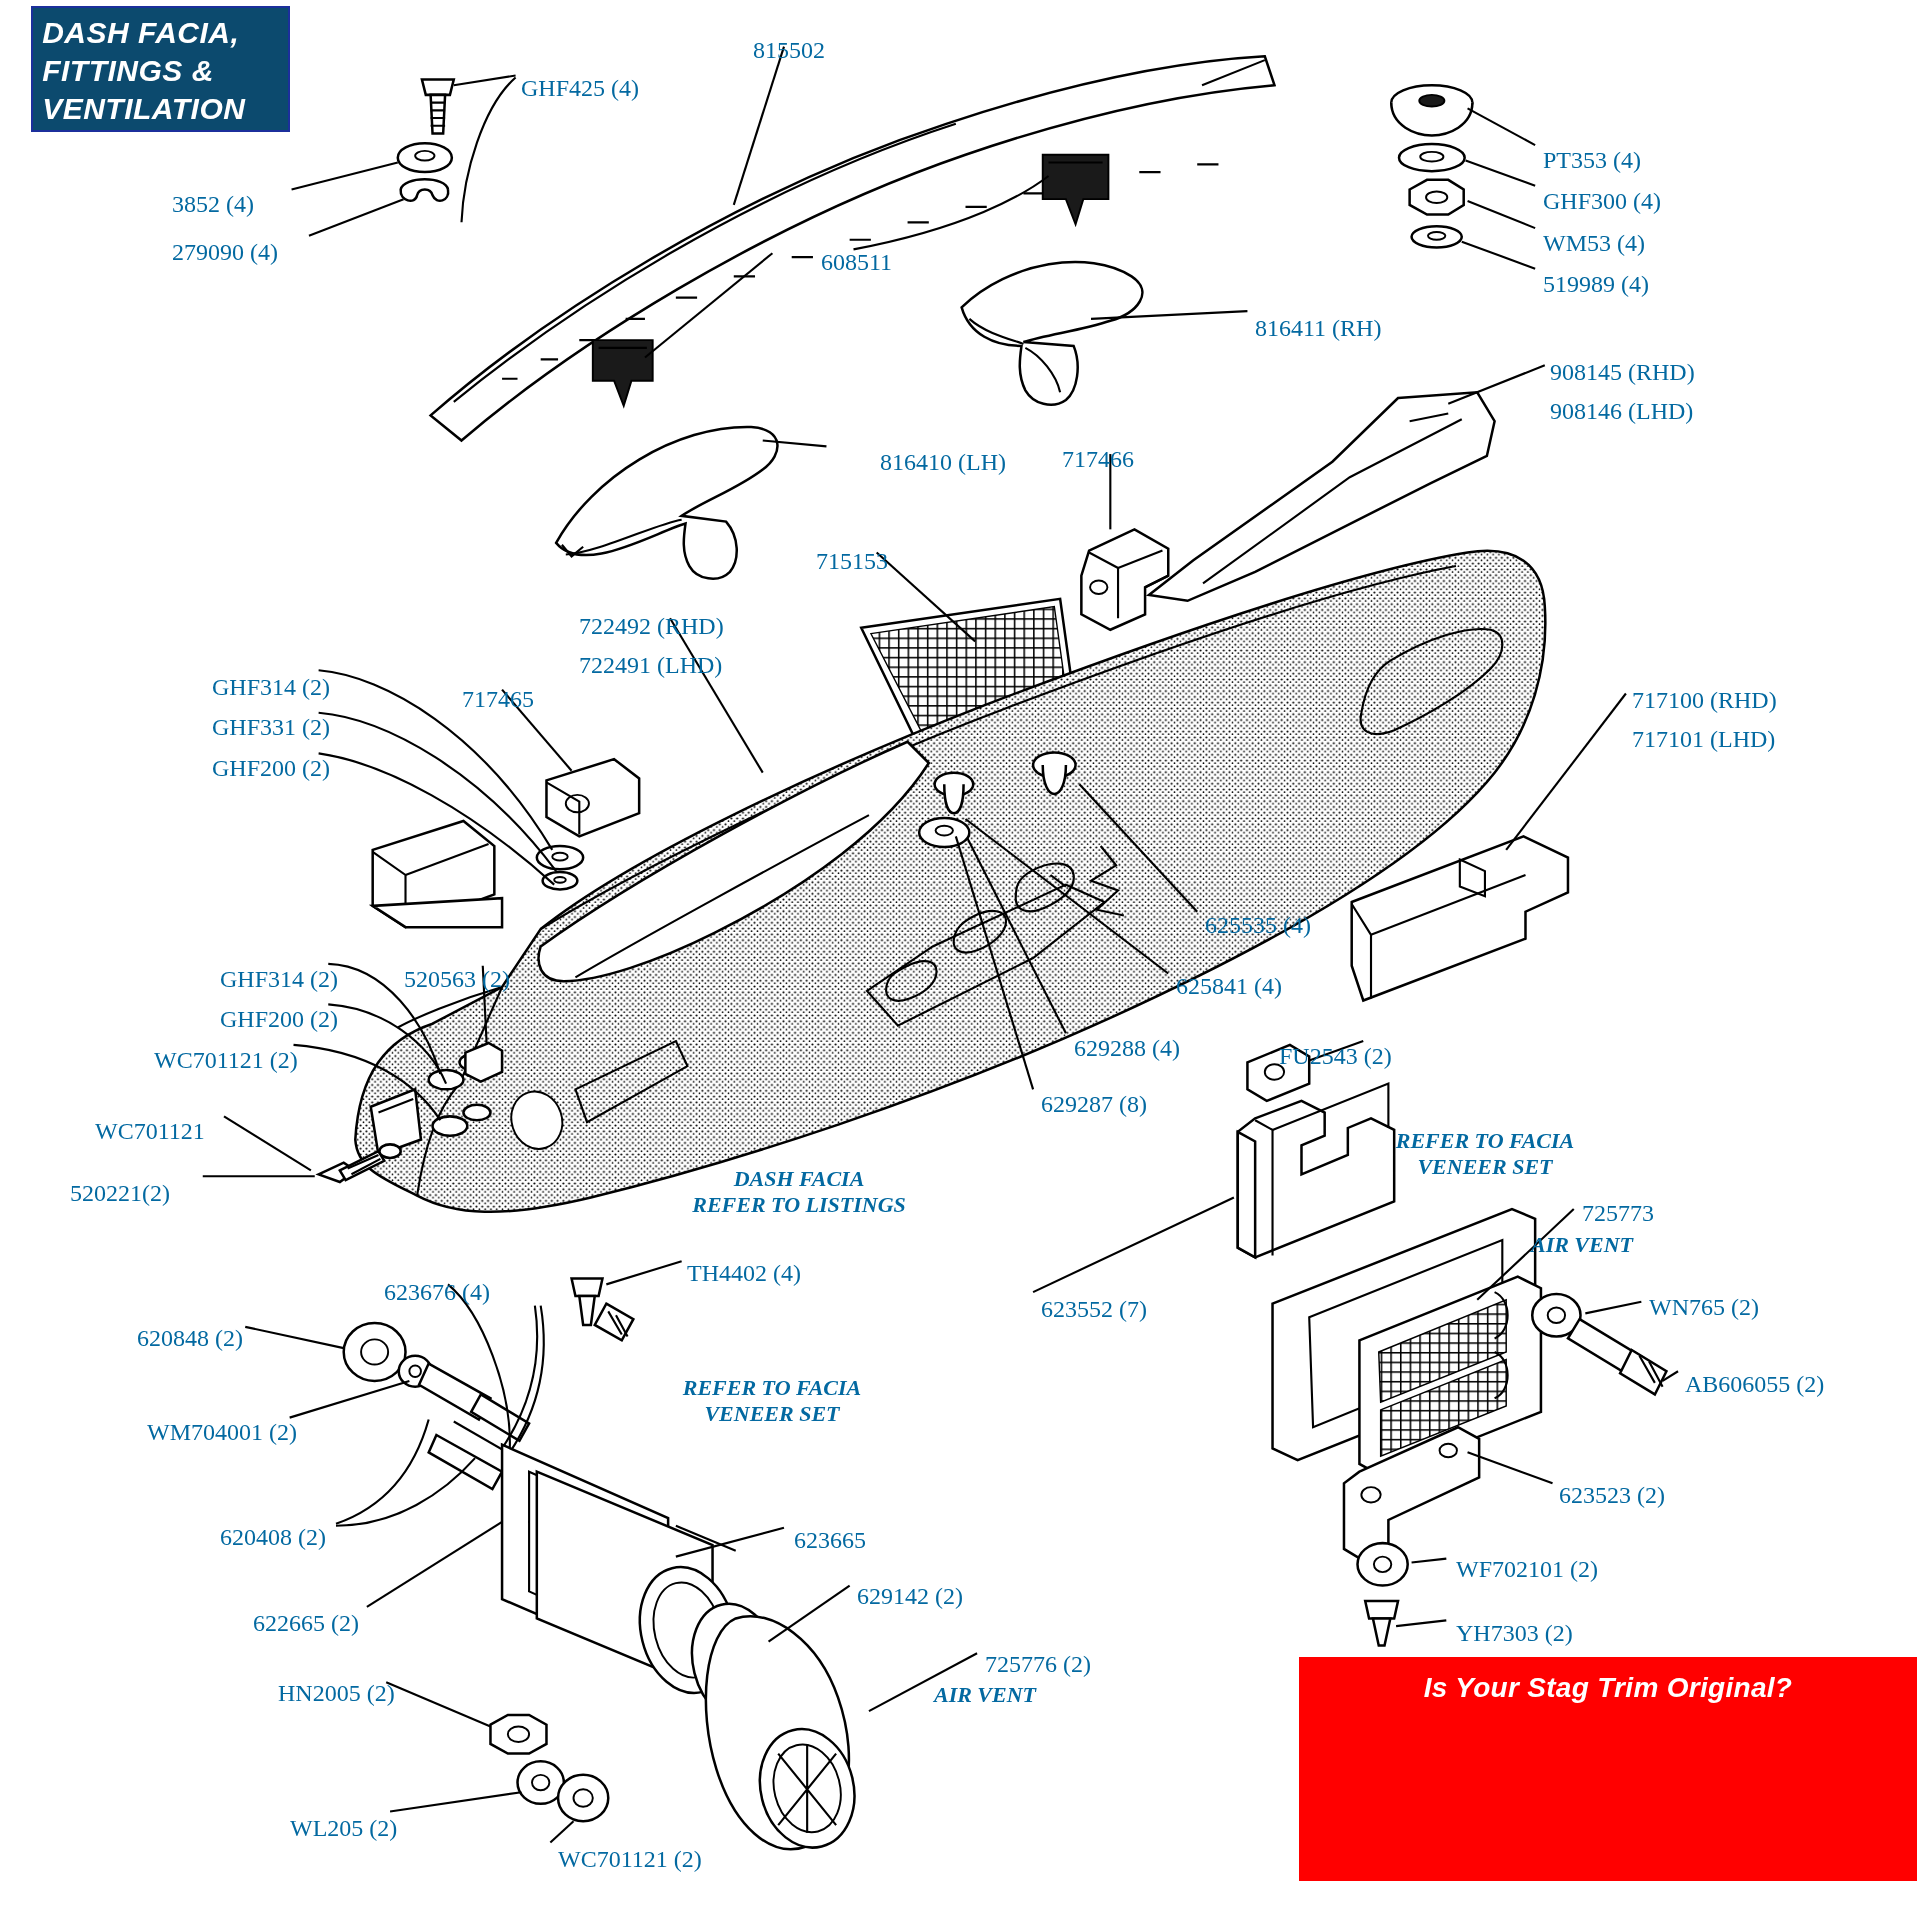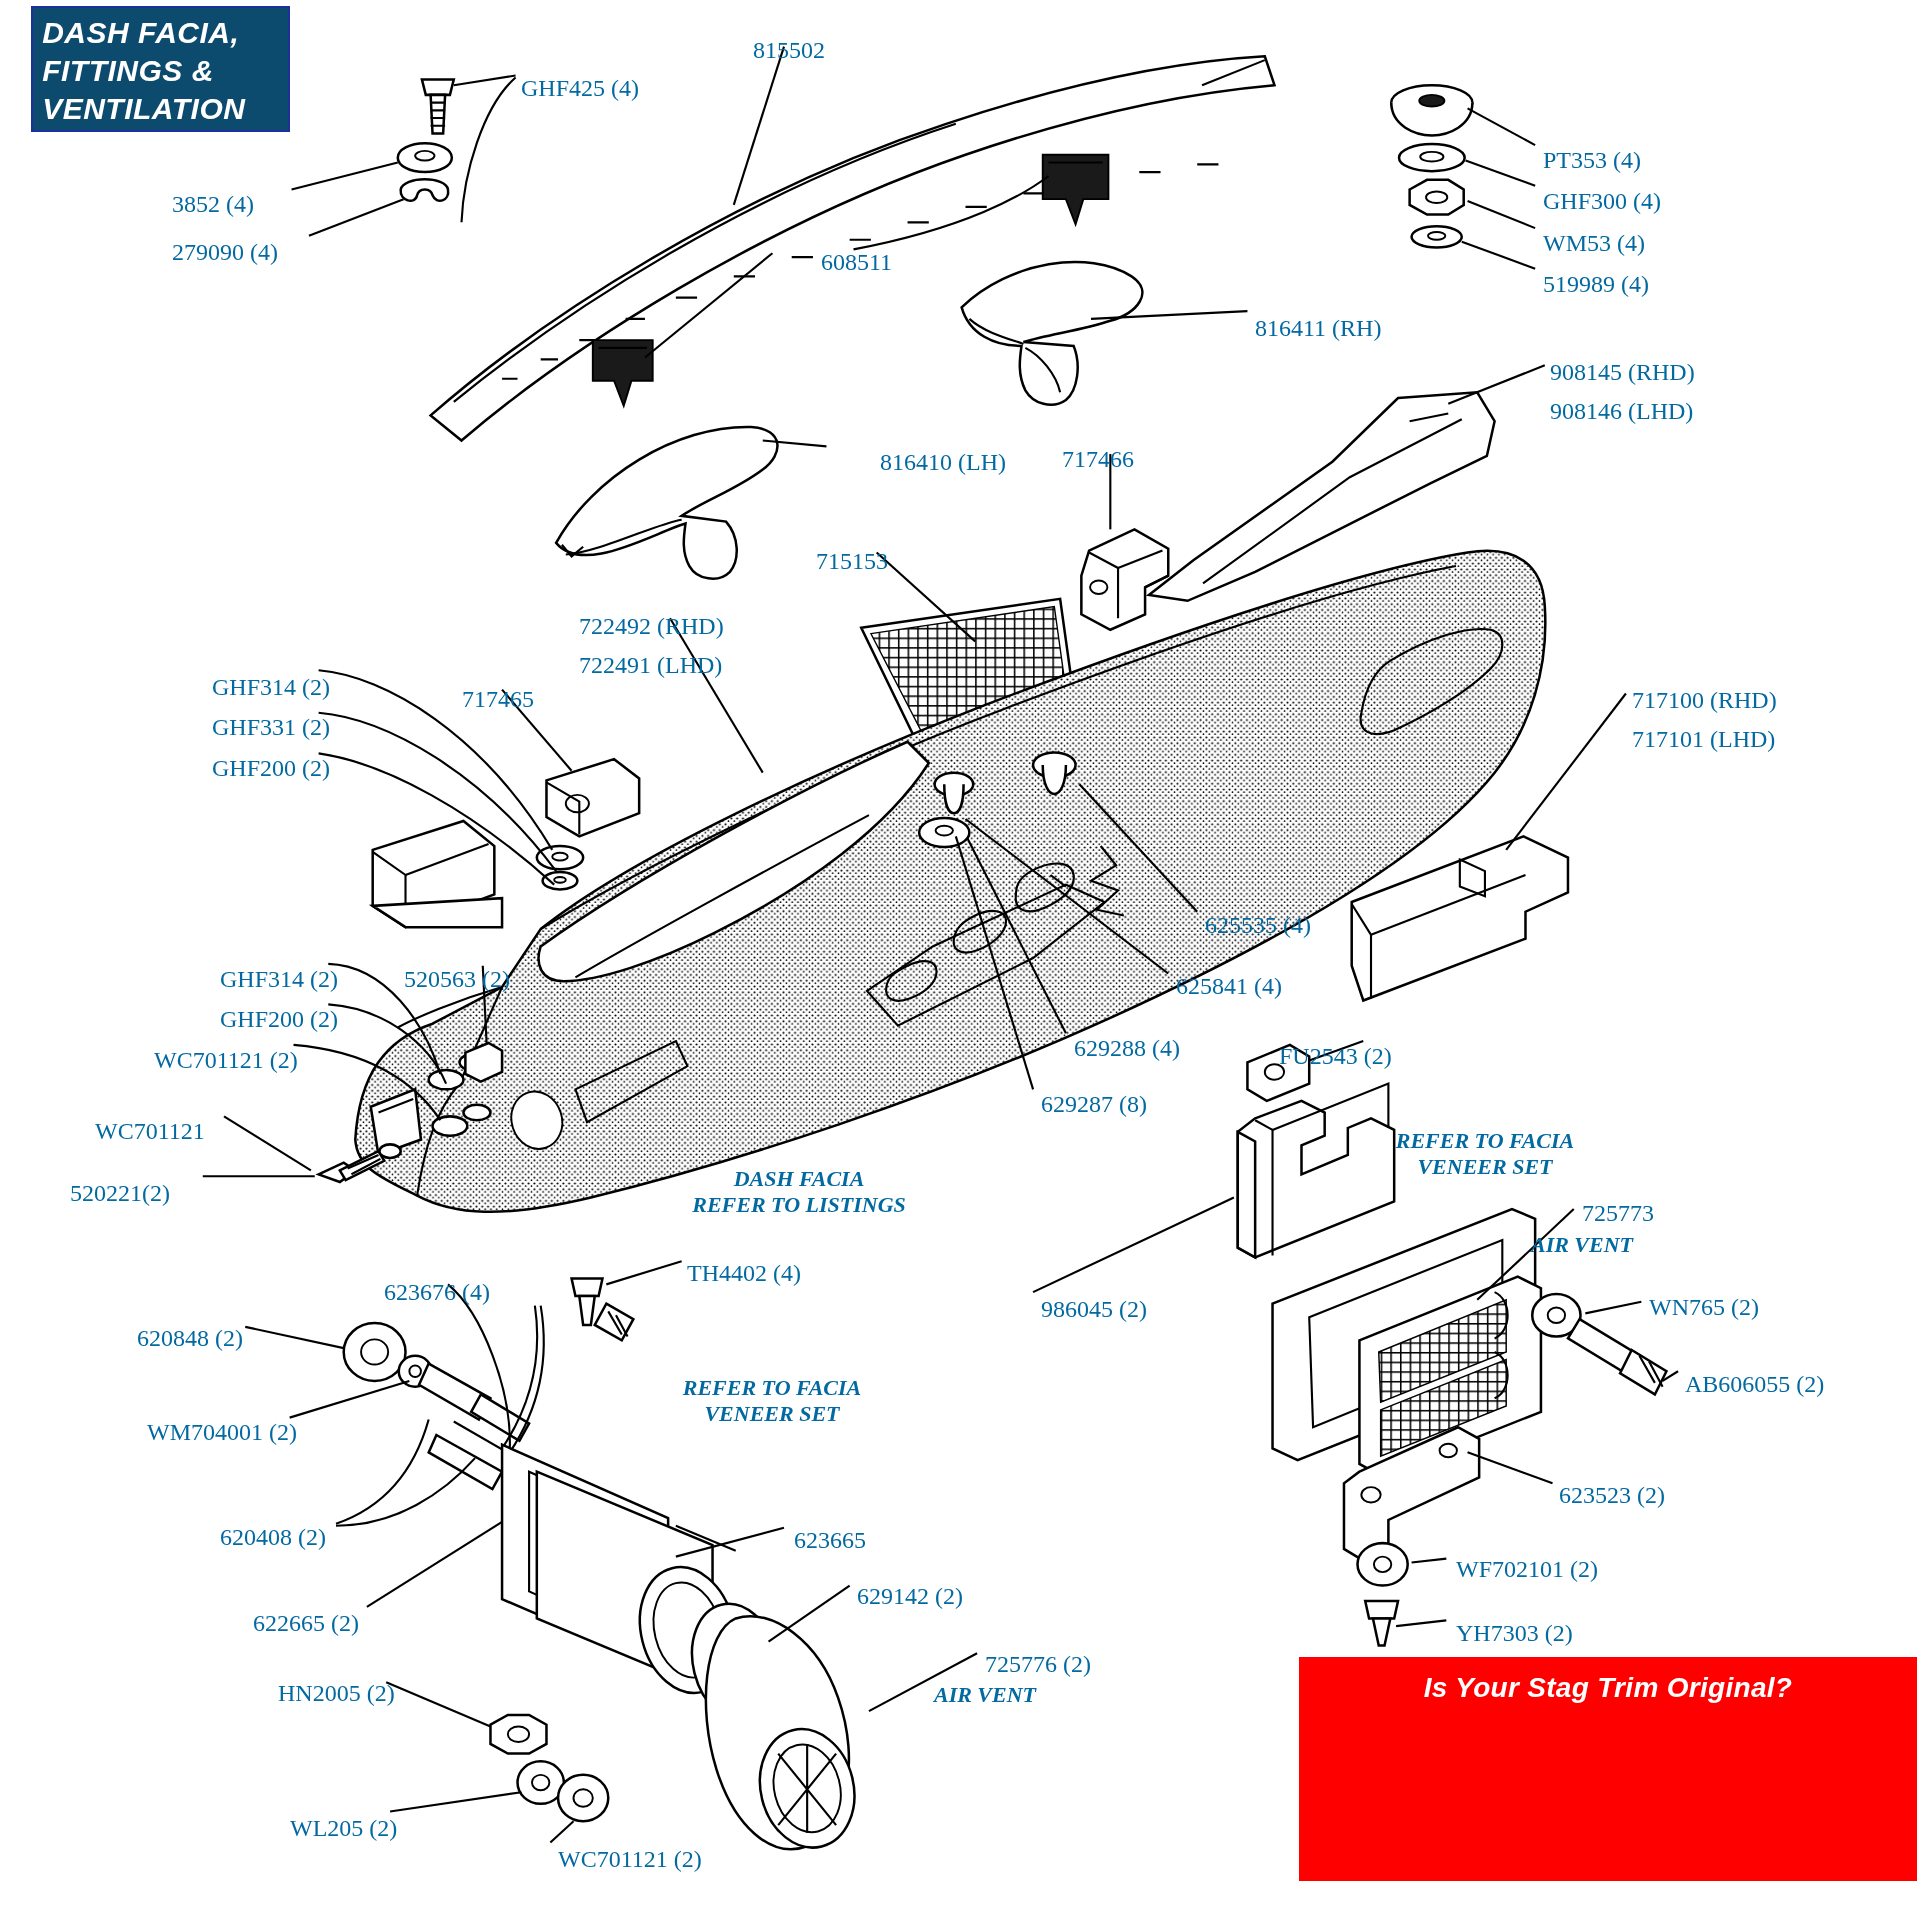--- a/index.html
+++ b/index.html
@@ -425,21 +425,21 @@
       <div class="lbl" style="left: 1176px; top: 973px;">625841 (4)</div>
       <div class="lbl" style="left: 1074px; top: 1035px;">629288 (4)</div>
       <div class="lbl" style="left: 1041px; top: 1091px;">629287 (8)</div>
       <div class="lbl" style="left: 220px; top: 966px;">GHF314 (2)</div>
       <div class="lbl" style="left: 220px; top: 1006px;">GHF200 (2)</div>
       <div class="lbl" style="left: 154px; top: 1047px;">WC701121 (2)</div>
       <div class="lbl" style="left: 404px; top: 966px;">520563 (2)</div>
       <div class="lbl" style="left: 95px; top: 1118px;">WC701121</div>
       <div class="lbl" style="left: 70px; top: 1180px;">520221(2)</div>
       <div class="lbl" style="left: 1279px; top: 1043px;">FU2543 (2)</div>
-      <div class="lbl" style="left: 1041px; top: 1296px;">986045 (2)</div>
+      <div class="lbl" style="left: 1041px; top: 1296px;">623552 (7)</div>
       <div class="lbl" style="left: 1582px; top: 1200px;">725773</div>
       <div class="lbl" style="left: 1649px; top: 1294px;">WN765 (2)</div>
       <div class="lbl" style="left: 1685px; top: 1371px;">AB606055 (2)</div>
       <div class="lbl" style="left: 1559px; top: 1482px;">623523 (2)</div>
       <div class="lbl" style="left: 1456px; top: 1556px;">WF702101 (2)</div>
       <div class="lbl" style="left: 1456px; top: 1620px;">YH7303 (2)</div>
       <div class="lbl" style="left: 687px; top: 1260px;">TH4402 (4)</div>
       <div class="lbl" style="left: 384px; top: 1279px;">623676 (4)</div>
       <div class="lbl" style="left: 137px; top: 1325px;">620848 (2)</div>
       <div class="lbl" style="left: 147px; top: 1419px;">WM704001 (2)</div>

